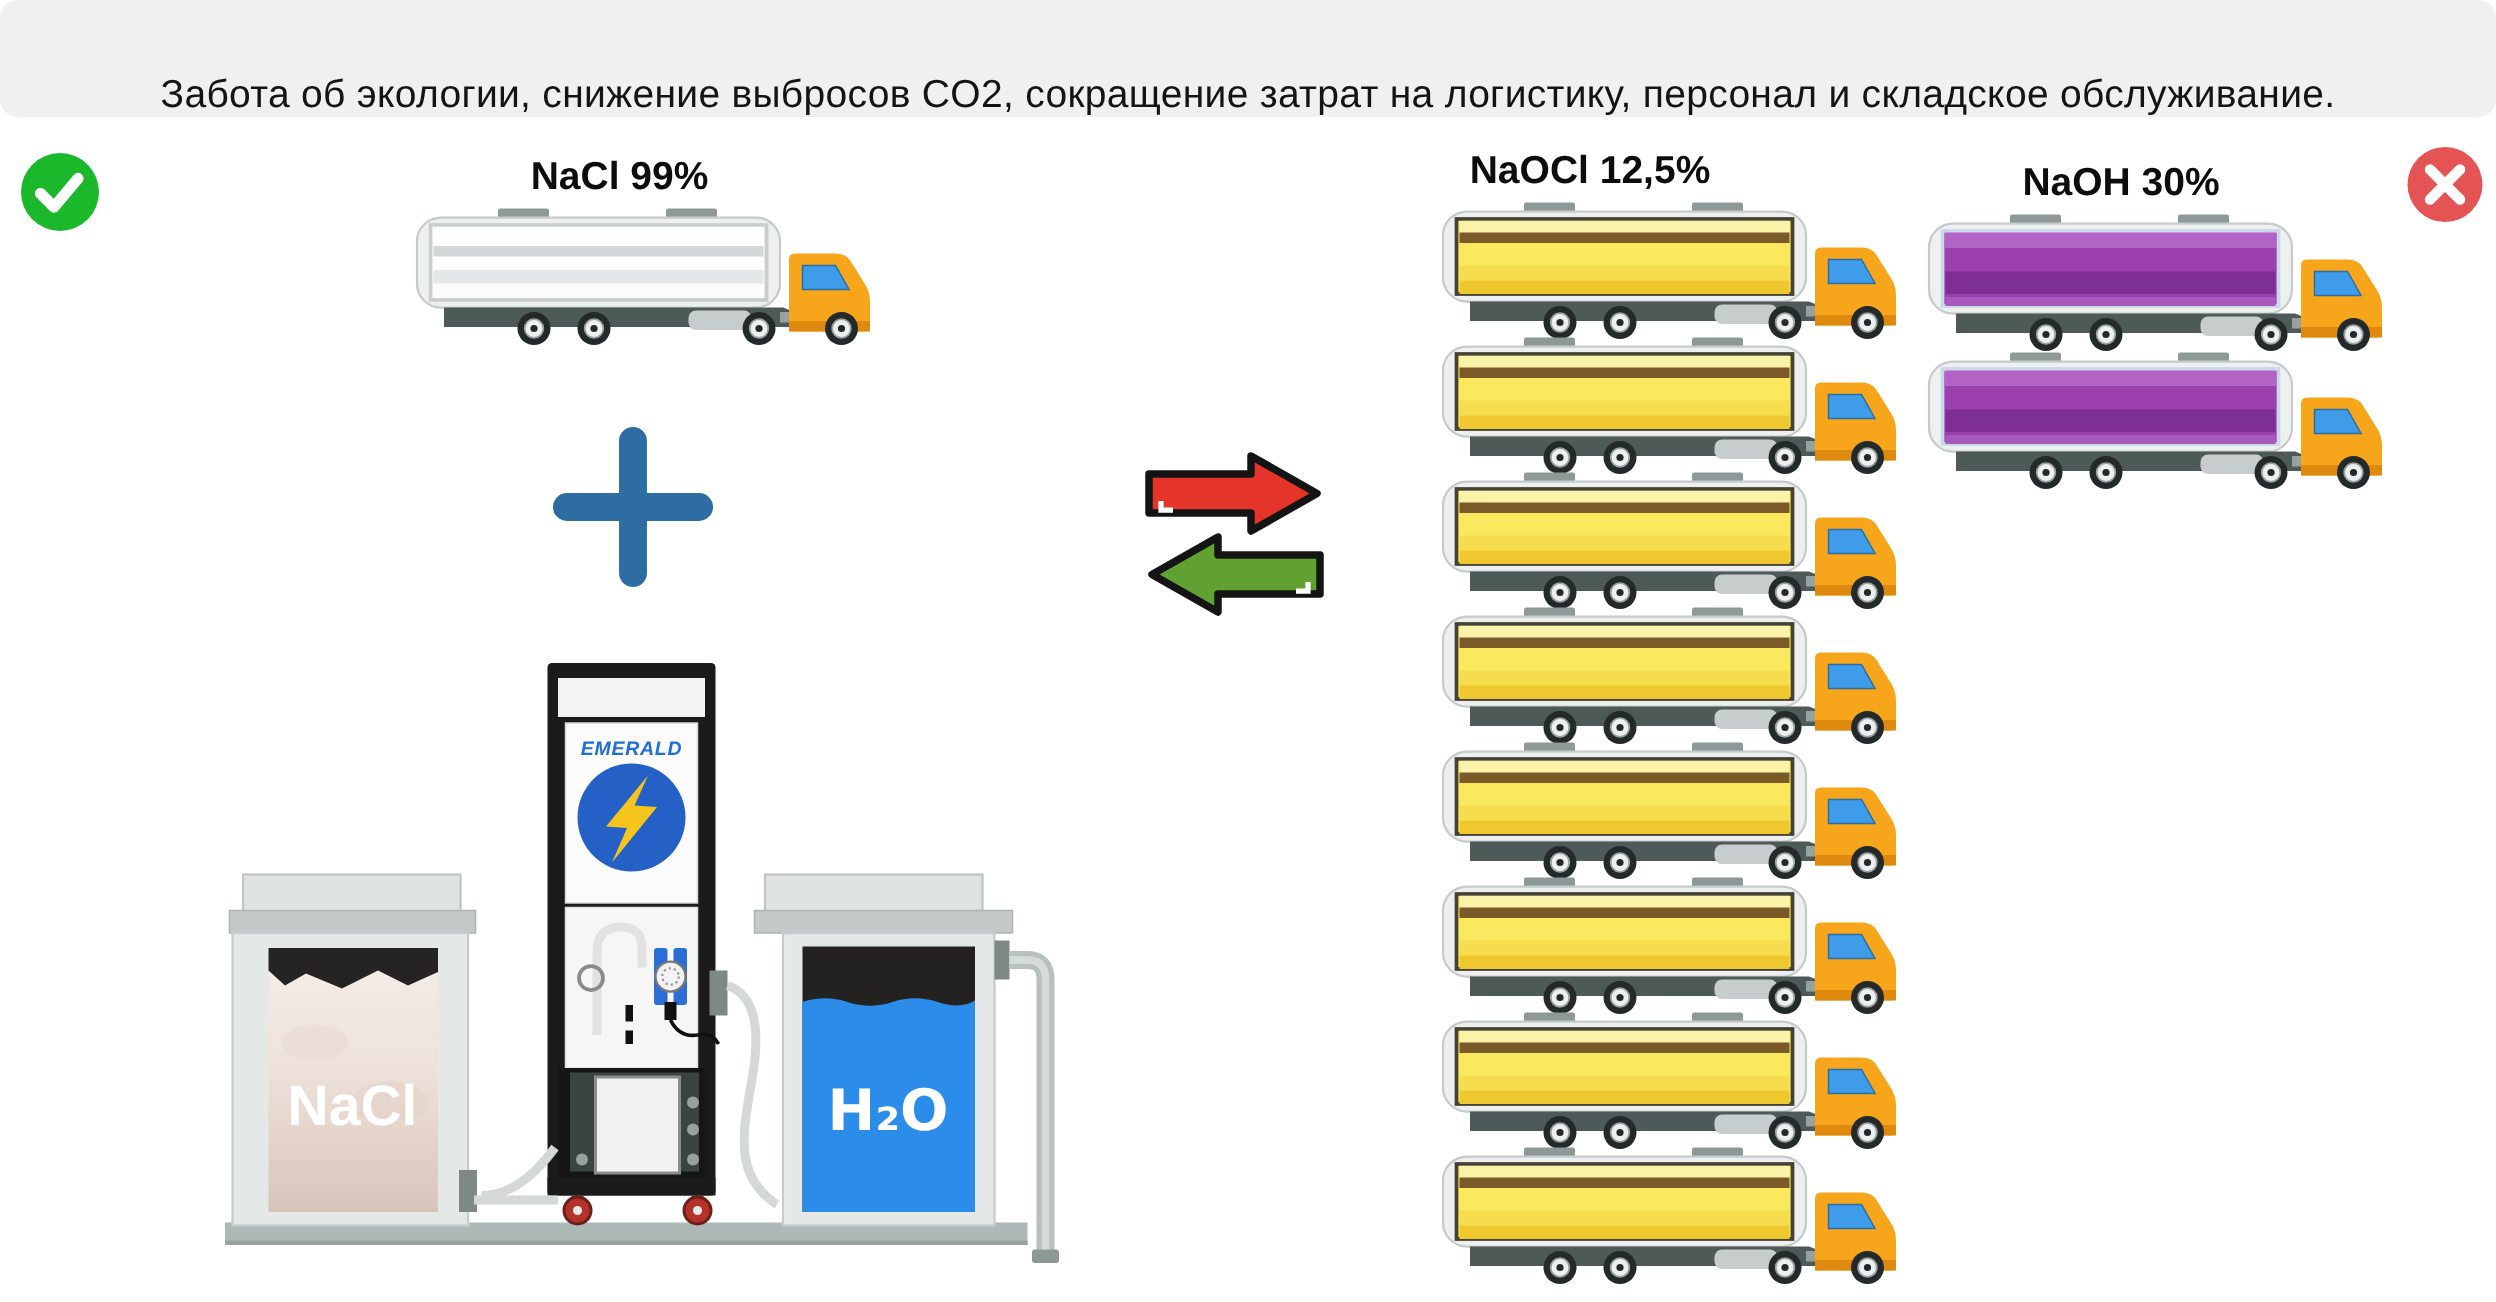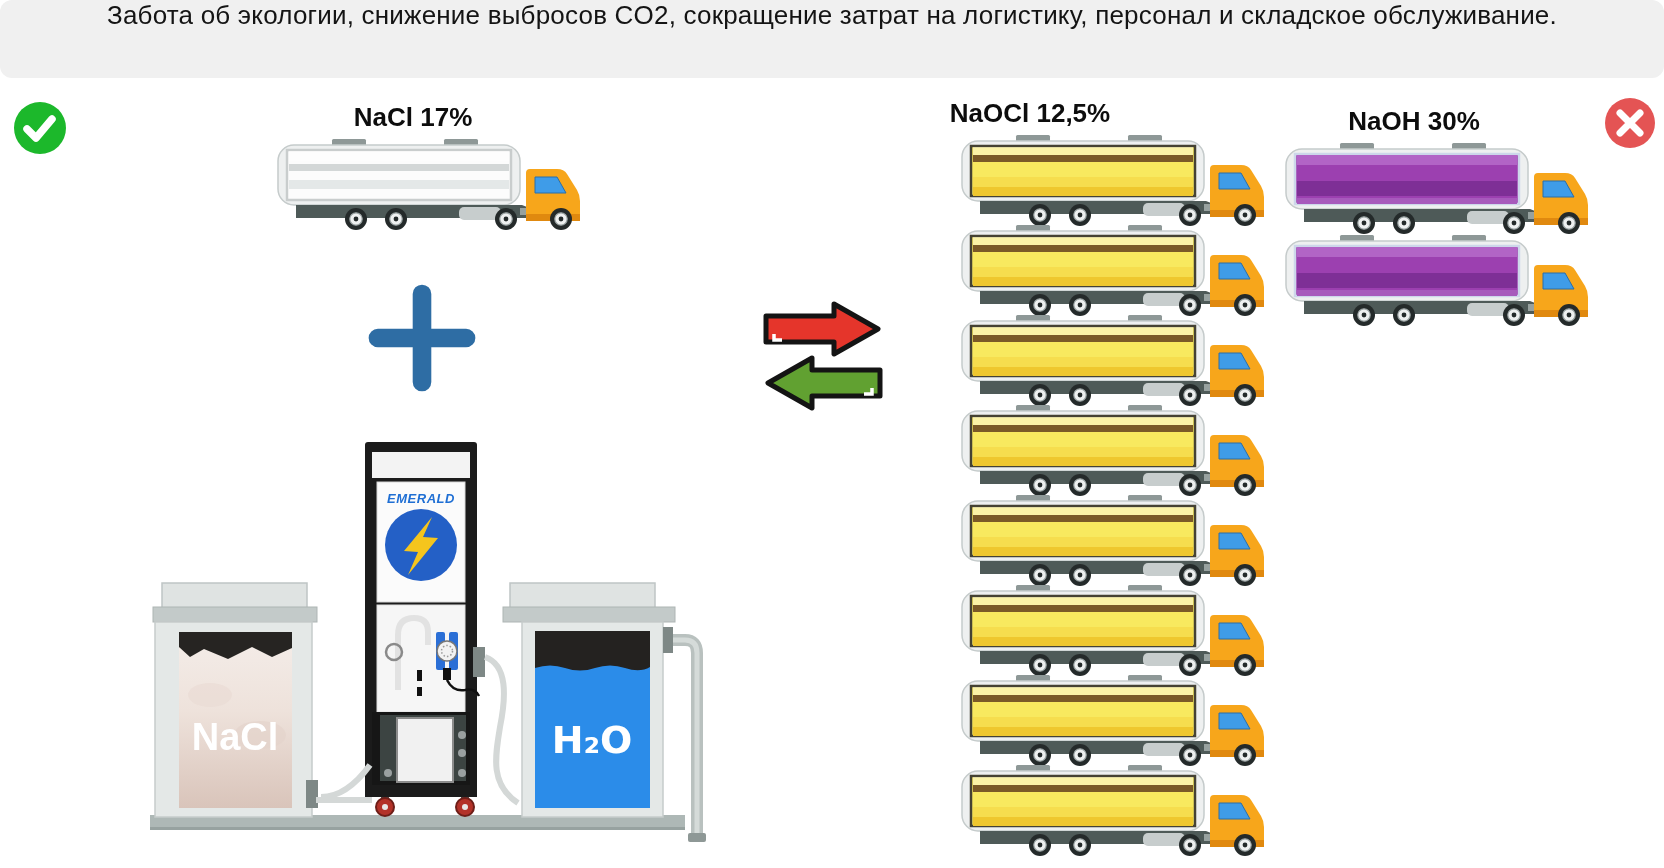--- a/index.html
+++ b/index.html
@@ -3,21 +3,21 @@
 <meta charset="utf-8">
 <style>
   html,body{margin:0;padding:0;background:#fff;}
   .canvas{
     position:relative;width:1664px;height:868px;background:#ffffff;
     font-family:"Liberation Sans",sans-serif;overflow:hidden;
   }
   .header{
     position:absolute;left:0;top:0;width:1664px;height:78px;
     background:#f0f0f0;border-radius:12px;
-    display:flex;align-items:flex-start;justify-content:center;
+    display:flex;align-items:flex-end;justify-content:center;
   }
   .header-text{font-size:26px;color:#141414;letter-spacing:0.2px;}
   .chem-label{
     position:absolute;transform:translateX(-50%);
     font-size:26px;font-weight:bold;color:#0d0d0d;white-space:nowrap;
   }
   .badge{position:absolute;}
   .truck-col{position:absolute;display:flex;flex-direction:column;}
   .truck{display:block;width:310px;height:100px;}
   .col-naocl .truck{margin-bottom:-10px;}
@@ -41,22 +41,22 @@
     </svg>
   </div>
 
   <div class="badge" style="left:1604px;top:97px;">
     <svg width="52" height="52" viewBox="0 0 52 52">
       <circle cx="26" cy="26" r="25" fill="#e45454"></circle>
       <path d="M16,16 L36,36 M36,16 L16,36" fill="none" stroke="#ffffff" stroke-width="7" stroke-linecap="round"></path>
     </svg>
   </div>
 
-  <div class="chem-label" style="left:413px;top:102px;">NaCl 17%</div>
-  <div class="chem-label" style="left:1030px;top:98px;">NaOCl 12,5%</div>
+  <div class="chem-label" style="left:413px;top:102px;">NaCl 99%</div>
+  <div class="chem-label" style="left:1060px;top:98px;">NaOCl 12,5%</div>
   <div class="chem-label" style="left:1414px;top:106px;">NaOH 30%</div>
 
   <div class="single-truck" style="left:274px;top:133px;">
       <svg class="truck" viewBox="0 0 310 100">
     <rect x="58" y="6" width="34" height="8" rx="1.5" fill="#8e9897"></rect>
     <rect x="170" y="6" width="34" height="8" rx="1.5" fill="#8e9897"></rect>
     <rect x="4" y="12" width="242" height="60" rx="16" fill="#eef0f0" stroke="#c5cbcb" stroke-width="1.5"></rect>
     <rect x="13" y="17" width="224" height="50" fill="#fcfcfc" stroke="#c9cdcd" stroke-width="2.5"></rect>
     <rect x="15" y="18" width="220" height="10" fill="rgba(255,255,255,0.45)"></rect>
     <rect x="15" y="31" width="220" height="7" fill="#d3d7d7"></rect>

